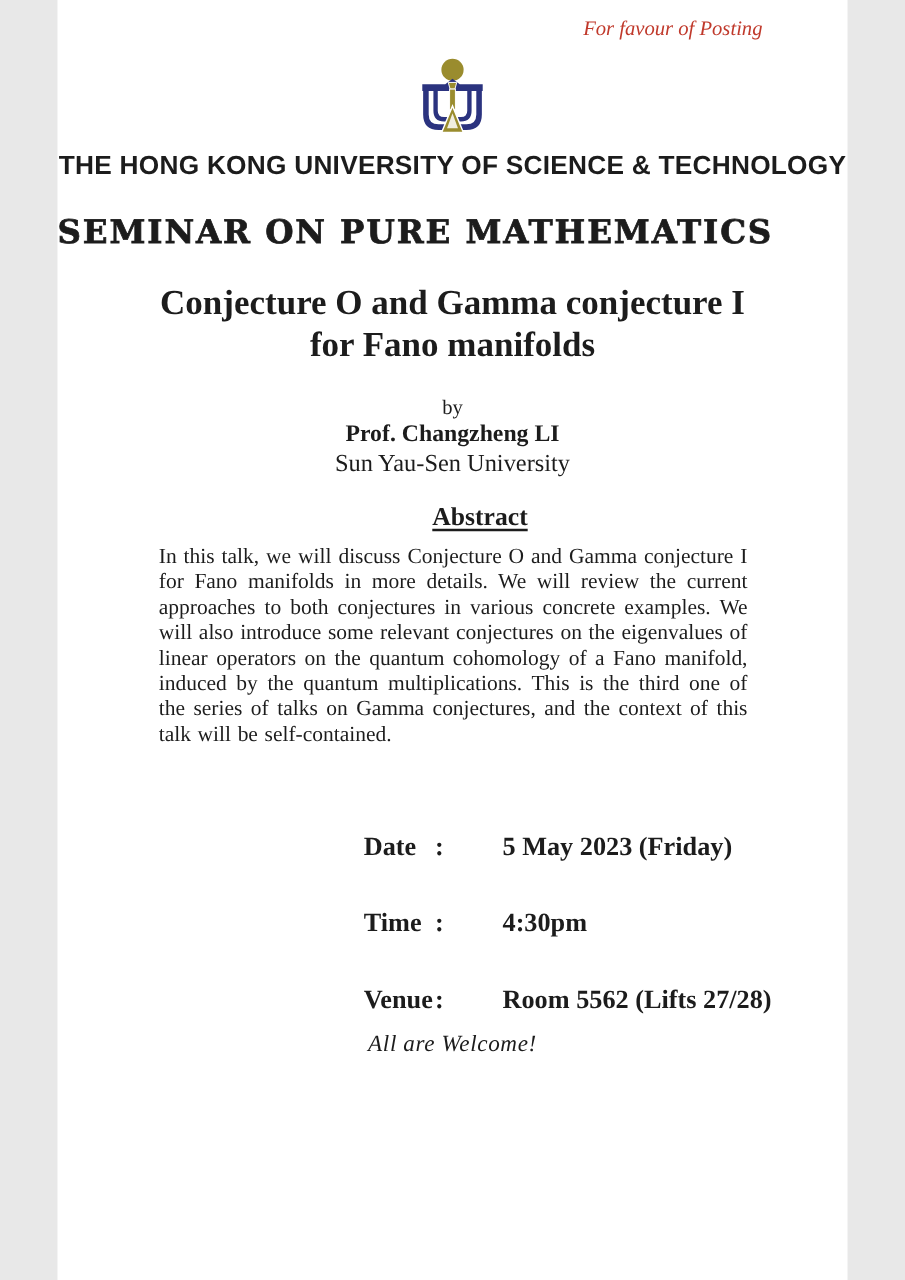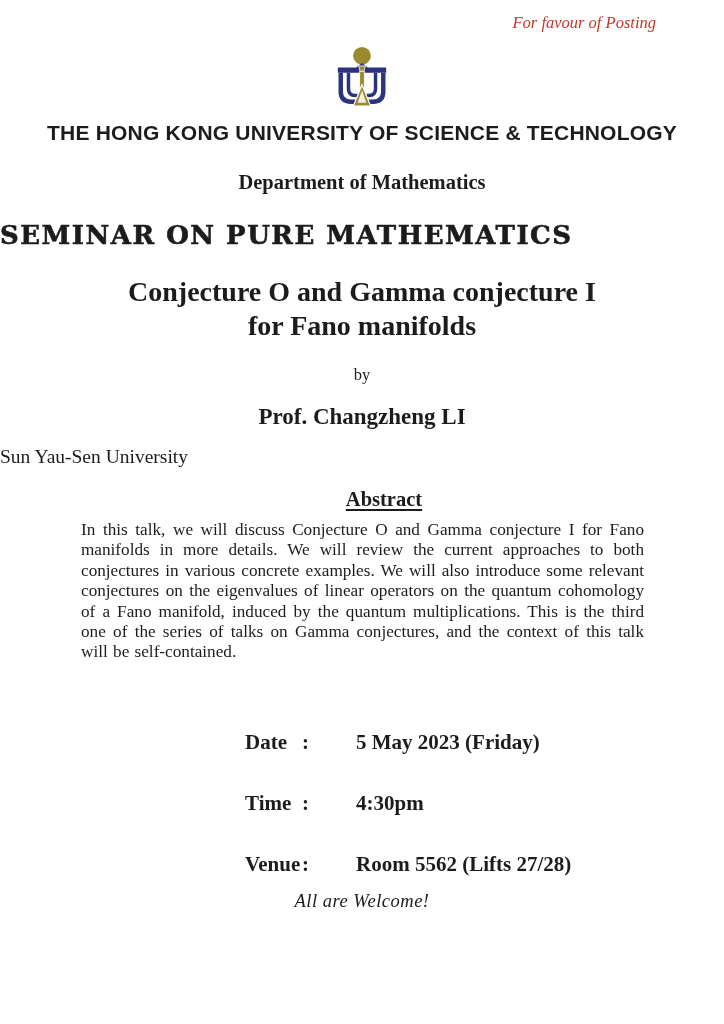--- a/index.html
+++ b/index.html
@@ -6,21 +6,21 @@
     --note-red: #c0392b;
     --logo-navy: #2b337f;
     --logo-gold: #9a8c2e;
     --ink: #1c1c1c;
     --paper: #ffffff;
   }
   * { margin: 0; padding: 0; box-sizing: border-box; }
   html, body { background: #e8e8e8; }
   .page {
     position: relative;
-    width: 724px;
+    width: 632px;
     height: 1024px;
     margin: 0 auto;
     background: var(--paper);
     color: var(--ink);
     overflow: hidden;
     font-family: "Liberation Serif", serif;
   }
   .posting-note {
     padding-top: 13px;
     padding-right: 68px;
@@ -64,27 +64,28 @@
     font-weight: 700;
     font-size: 28px;
     line-height: 34px;
   }
   .by-label {
     margin-top: 22px;
     text-align: center;
     font-size: 16.5px;
   }
   .speaker {
-    margin-top: 19px;
+    margin-top: 1px;
     text-align: center;
     font-weight: 700;
-    font-size: 23px;
+    font-size: 19px;
   }
   .affiliation {
-    margin-top: 16px;
+    margin-top: 2px;
+    text-align: center;
     font-size: 19.5px;
   }
   .abstract-heading {
     margin-top: 20px;
     text-align: center;
     font-weight: 700;
     font-size: 20.5px;
     text-decoration: underline;
     text-underline-offset: 3px;
     margin-left: 44px;
@@ -145,21 +146,20 @@
 
       <rect x="27.6" y="26" width="4.8" height="17" fill="var(--logo-gold)" stroke="#ffffff" stroke-width="0.8"></rect>
 
       <path d="M30,40 L21,62 L39,62 Z" fill="var(--logo-gold)" stroke="#ffffff" stroke-width="1.2"></path>
       <path d="M30,46 L25.5,58.5 L34.5,58.5 Z" fill="#ffffff" opacity="0.85"></path>
     </svg>
   </div>
 
   <div class="university">THE HONG KONG UNIVERSITY OF SCIENCE &amp; TECHNOLOGY</div>
 
-  <div class="department">Department of Mathematics</div>
 
   <div class="series-title">SEMINAR ON PURE MATHEMATICS</div>
 
   <div class="talk-title">
     <div>Conjecture O and Gamma conjecture I</div>
     <div>for Fano manifolds</div>
   </div>
 
   <div class="by-label">by</div>
 

